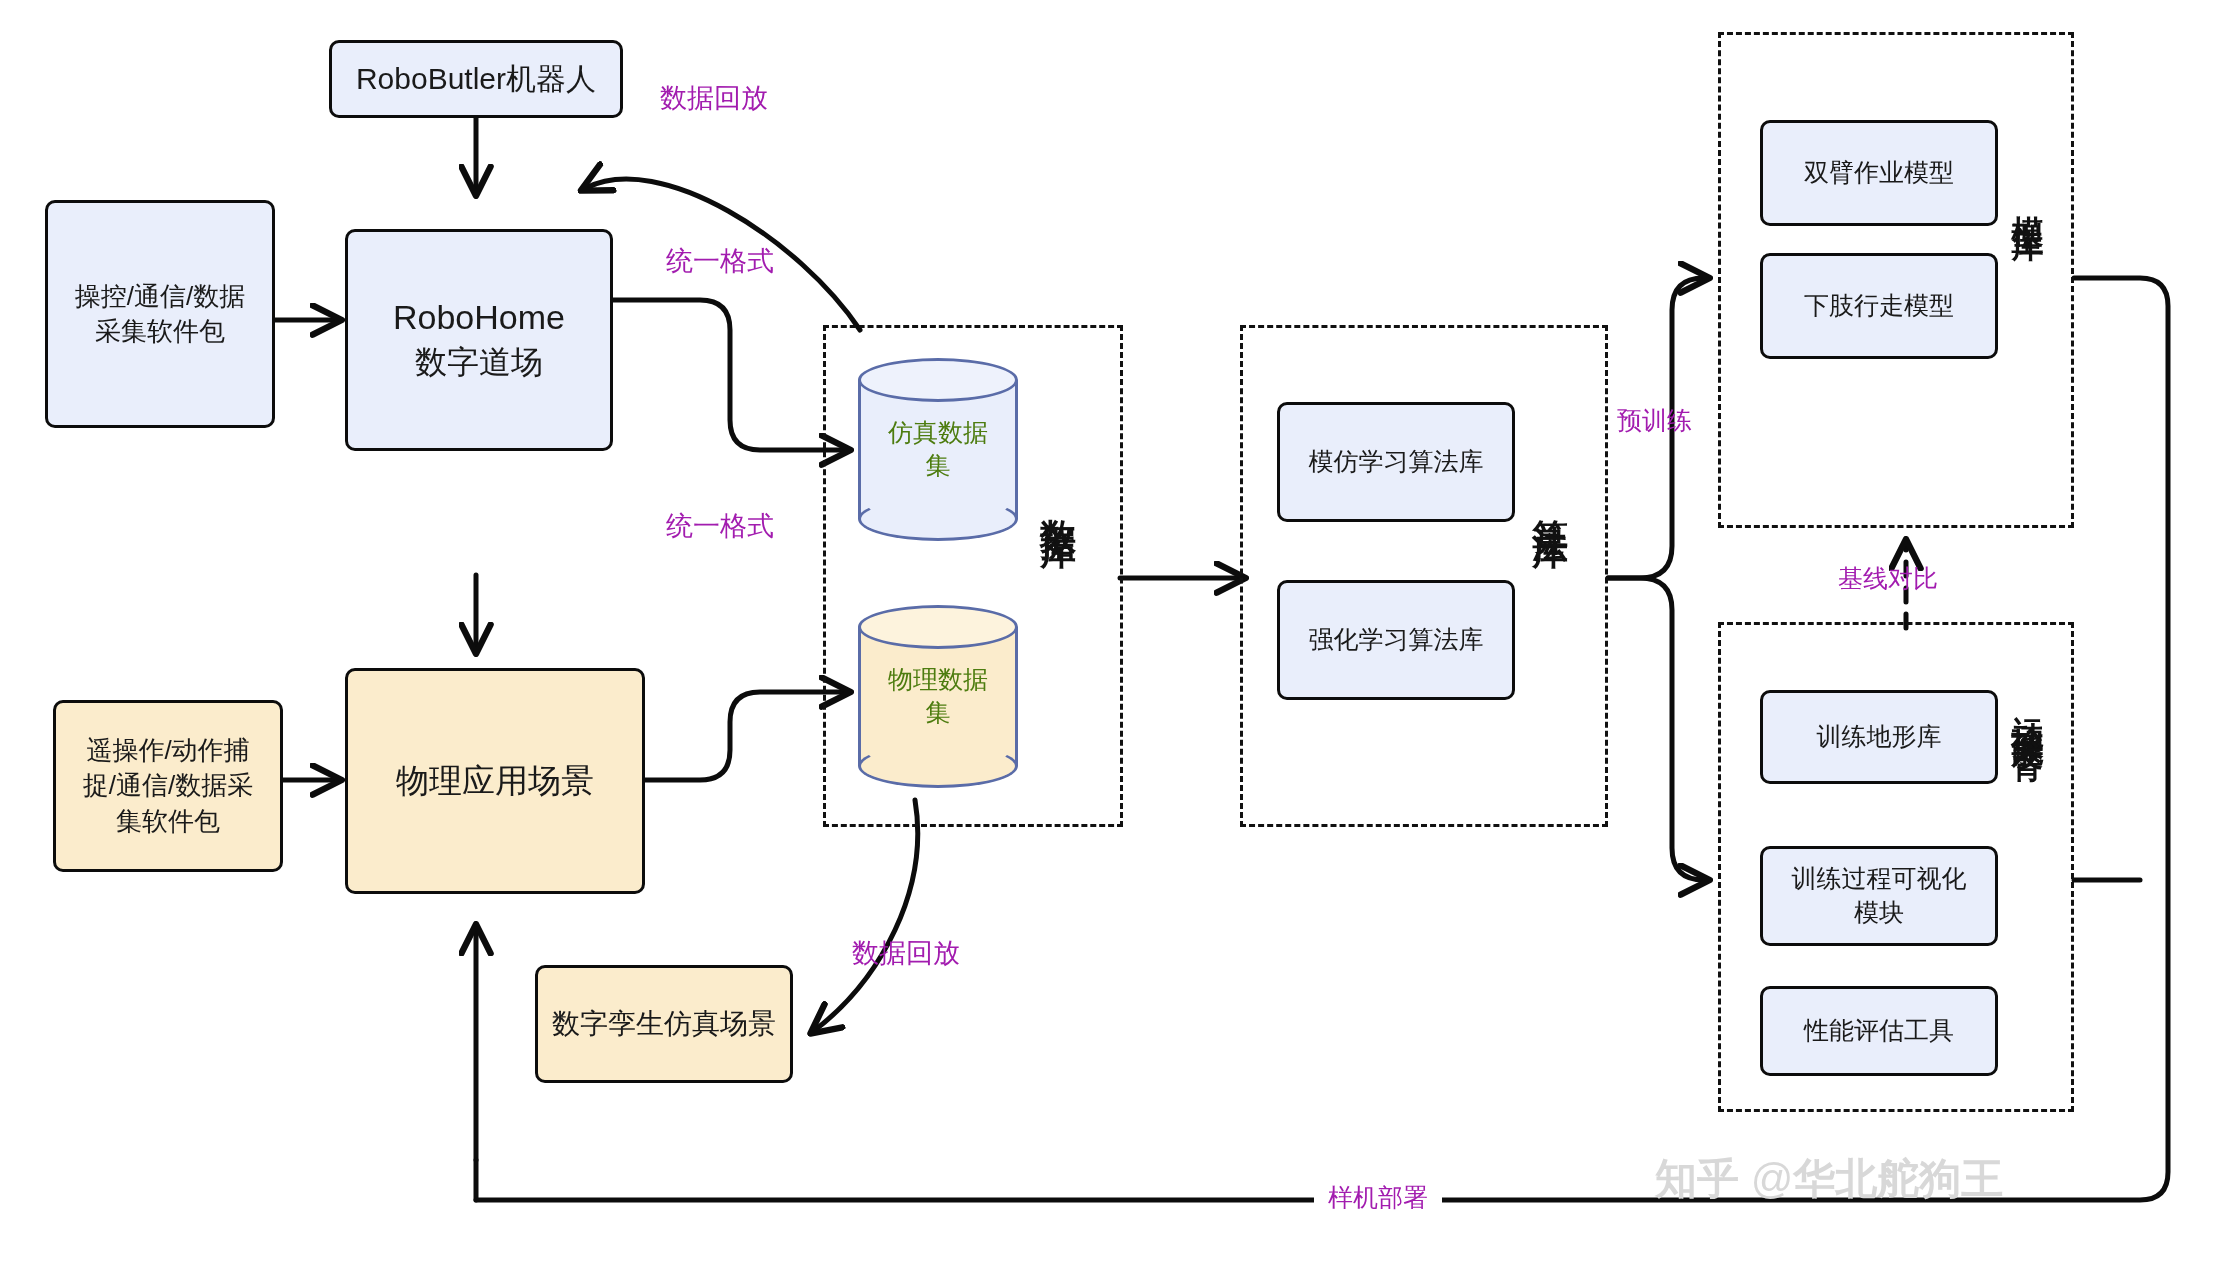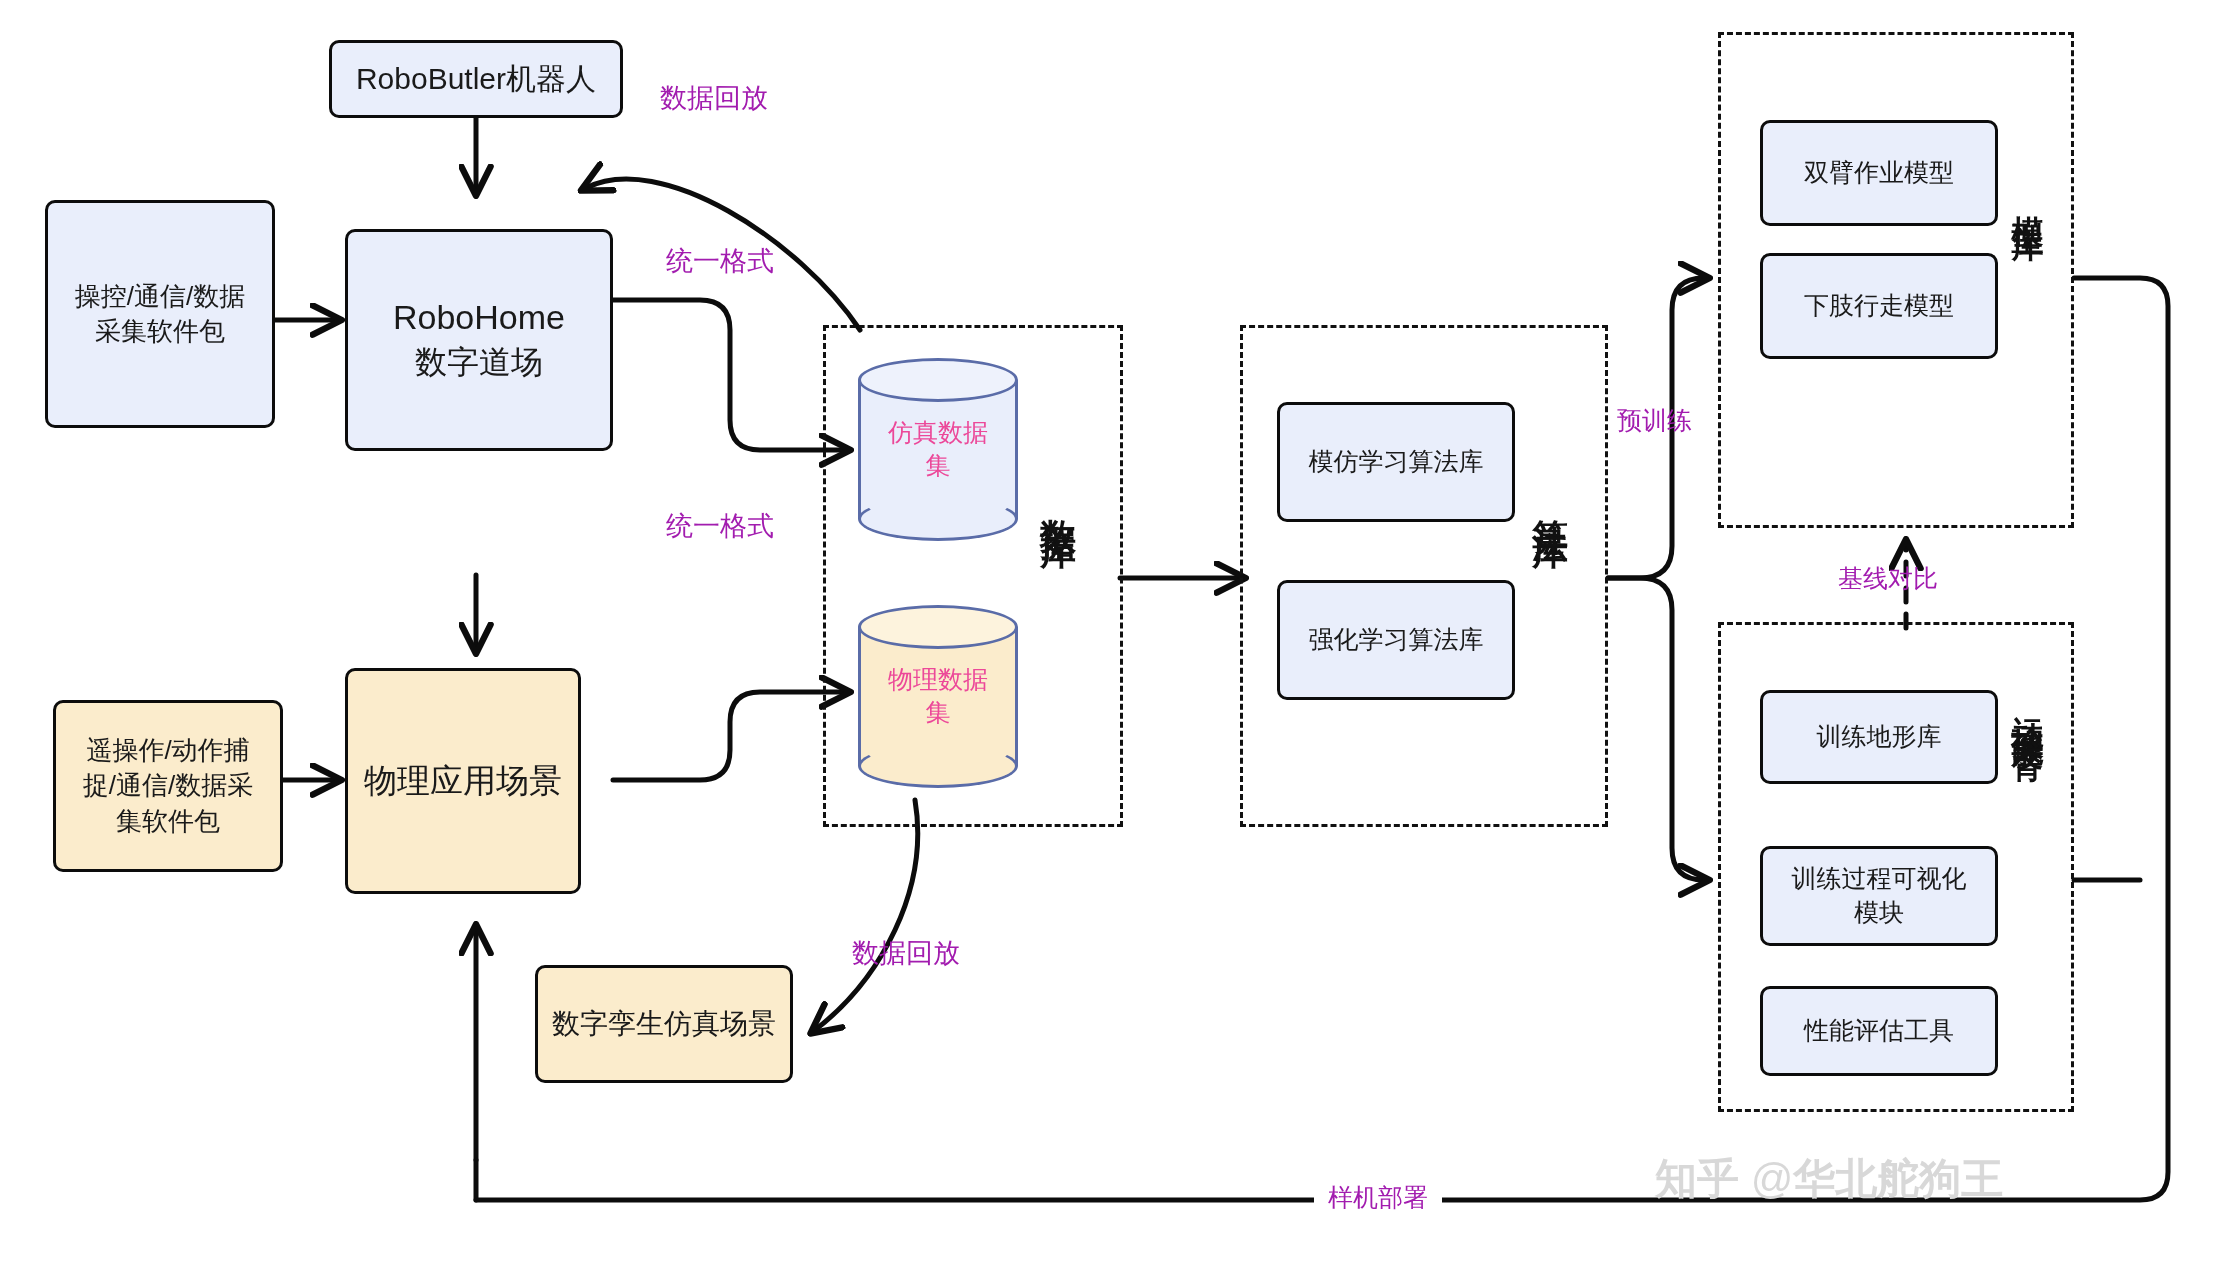--- a/index.html
+++ b/index.html
@@ -30,21 +30,21 @@
     position:absolute;left:0;top:0;width:100%;height:44px;
     border:3px solid #5a6ca8;border-radius:50%;box-sizing:border-box;
   }
   .cyl .bottom{
     position:absolute;left:0;bottom:0;width:100%;height:44px;
     border:3px solid #5a6ca8;border-radius:50%;box-sizing:border-box;
     border-top-color:transparent;
   }
   .cyl .label{
     position:absolute;left:0;right:0;top:50%;transform:translateY(-50%);
-    text-align:center;color:#ec4899;line-height:1.35;z-index:5;
+    text-align:center;color:#4d7c0f;line-height:1.35;z-index:5;
   }
   .cyl.blue-cyl .body,.cyl.blue-cyl .bottom{background:#e9eefb;}
   .cyl.blue-cyl .top{background:#eef2fc;}
   .cyl.yellow-cyl .body,.cyl.yellow-cyl .bottom{background:#fbeccc;}
   .cyl.yellow-cyl .top{background:#fdf3dd;}
 
   .group{
     position:absolute;box-sizing:border-box;
     border:3px dashed #111111;background:transparent;
   }
@@ -123,21 +123,21 @@
     <span style="font-size:32px;">数字道场</span>
   </div>
 
 
   <div class="node yellow" style="left:53px;top:700px;width:230px;height:172px;font-size:26px;">
     <span>
       遥操作/动作捕<br>捉/通信/数据采<br>集软件包
     </span>
   </div>
 
-  <div class="node yellow" style="left:345px;top:668px;width:236px;height:226px;font-size:33px;">
+  <div class="node yellow" style="left:345px;top:668px;width:300px;height:226px;font-size:33px;">
     <span>物理应用场景</span>
   </div>
 
   <div class="node yellow" style="left:535px;top:965px;width:258px;height:118px;font-size:28px;">
     <span>数字孪生仿真场景</span>
   </div>
 
   <div class="group" style="left:823px;top:325px;width:300px;height:502px;"></div>
 
   <div class="cyl blue-cyl" style="left:858px;top:358px;width:160px;height:183px;font-size:25px;">

